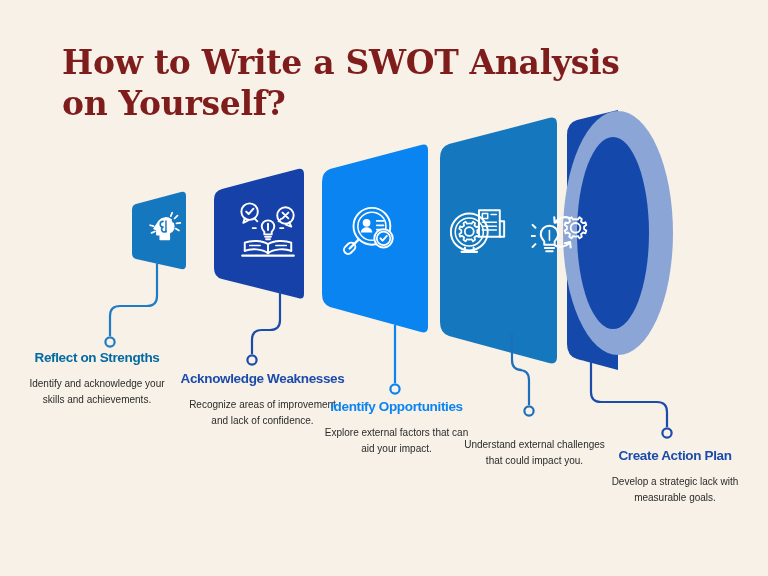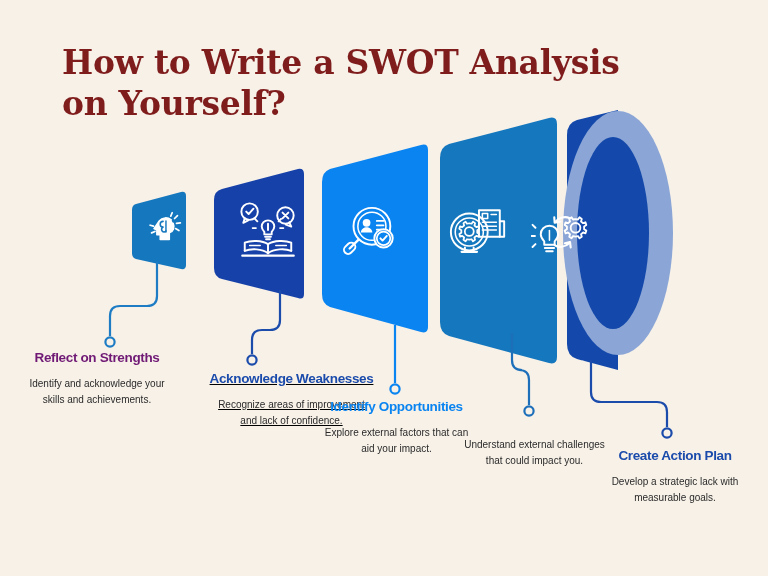--- a/index.html
+++ b/index.html
@@ -72,26 +72,26 @@
   .caption-body {
     font-family: "Liberation Sans", sans-serif;
     font-weight: normal;
     font-size: 10px;
     line-height: 15.5px;
     color: #2b2b2b;
     margin: 10px;
   }
 
   #caption-1 { left: 12px;  top: 350px; width: 170px; }
-  #caption-2 { left: 199px; top: 371px; width: 185px; text-decoration: underline; }
+  #caption-2 { left: 170px; top: 371px; width: 185px; }
   #caption-3 { left: 309px; top: 399px; width: 175px; }
   #caption-4 { left: 452px; top: 427px; width: 165px; }
   #caption-5 { left: 590px; top: 448px; width: 170px; }
 
-  #caption-1 .caption-title { color: #701a75; }
+  #caption-1 .caption-title { color: #0369a1; }
   #caption-2 .caption-title { color: #1b4bab; }
   #caption-3 .caption-title { color: #0a84f0; }
   #caption-4 .caption-title { color: #1e7cc4; }
   #caption-5 .caption-title { color: #1b4bab; }
 </style>
 </head>
 <body>
 
 <div id="infographic">
 

